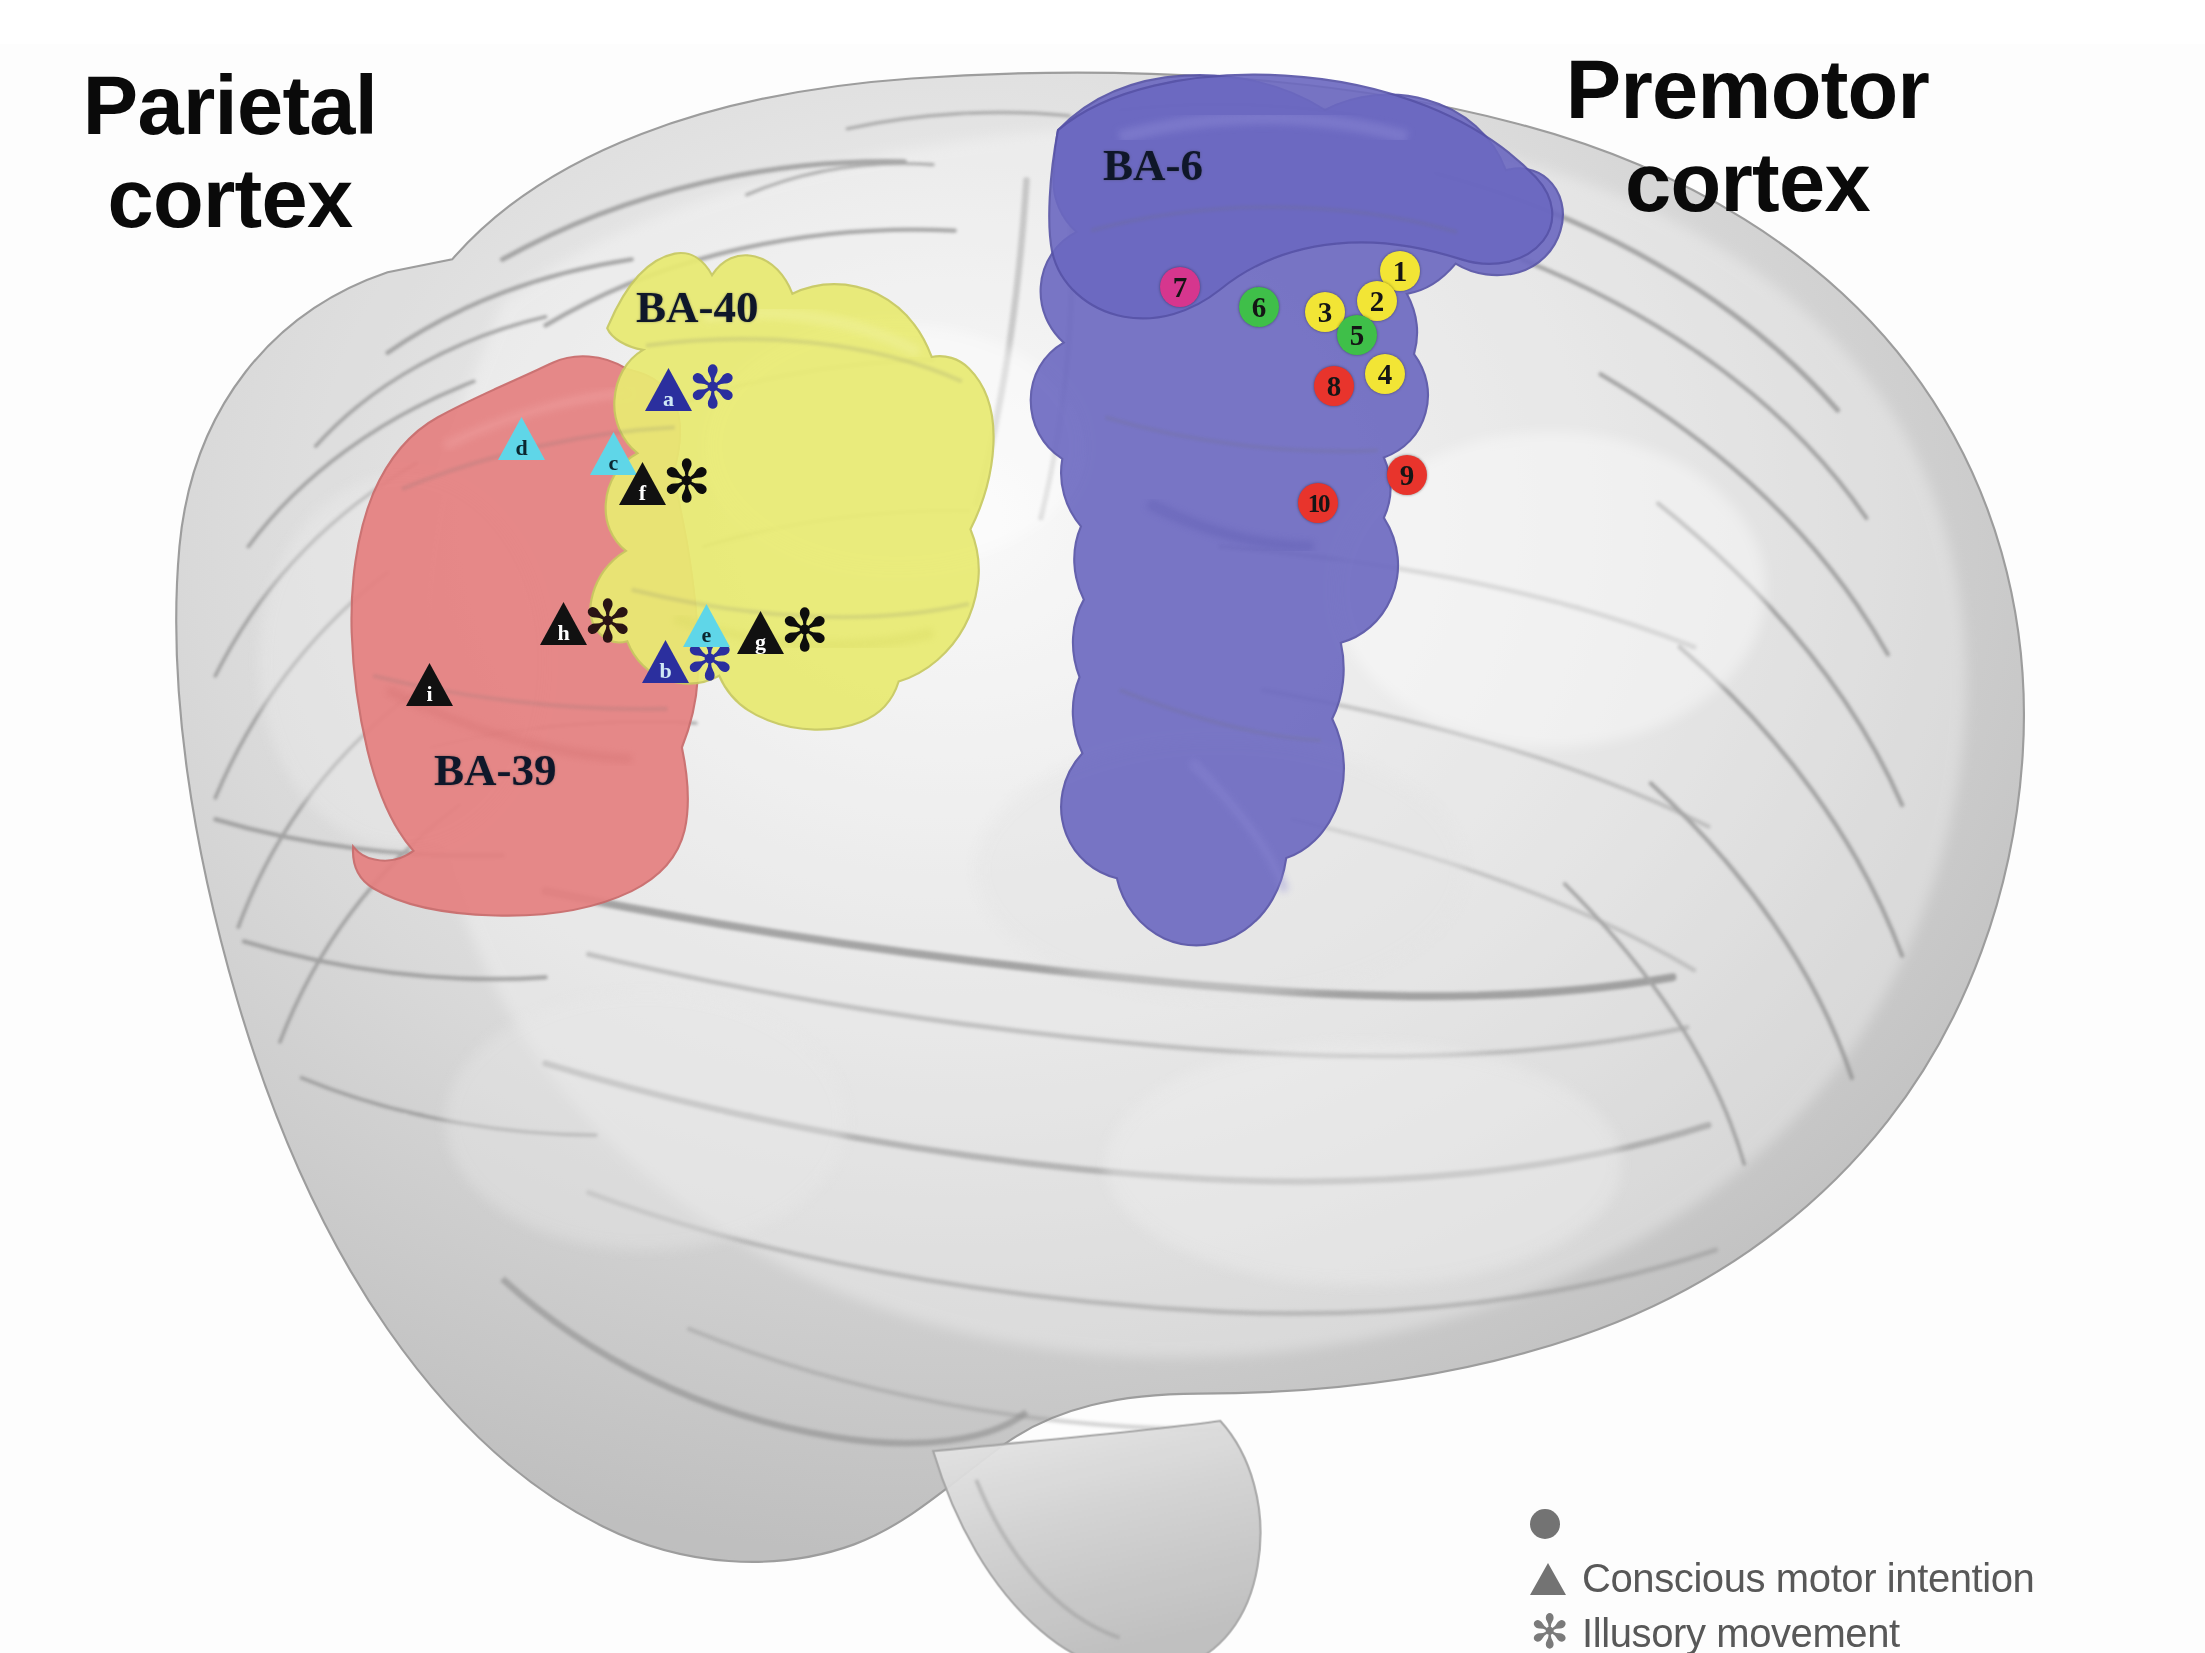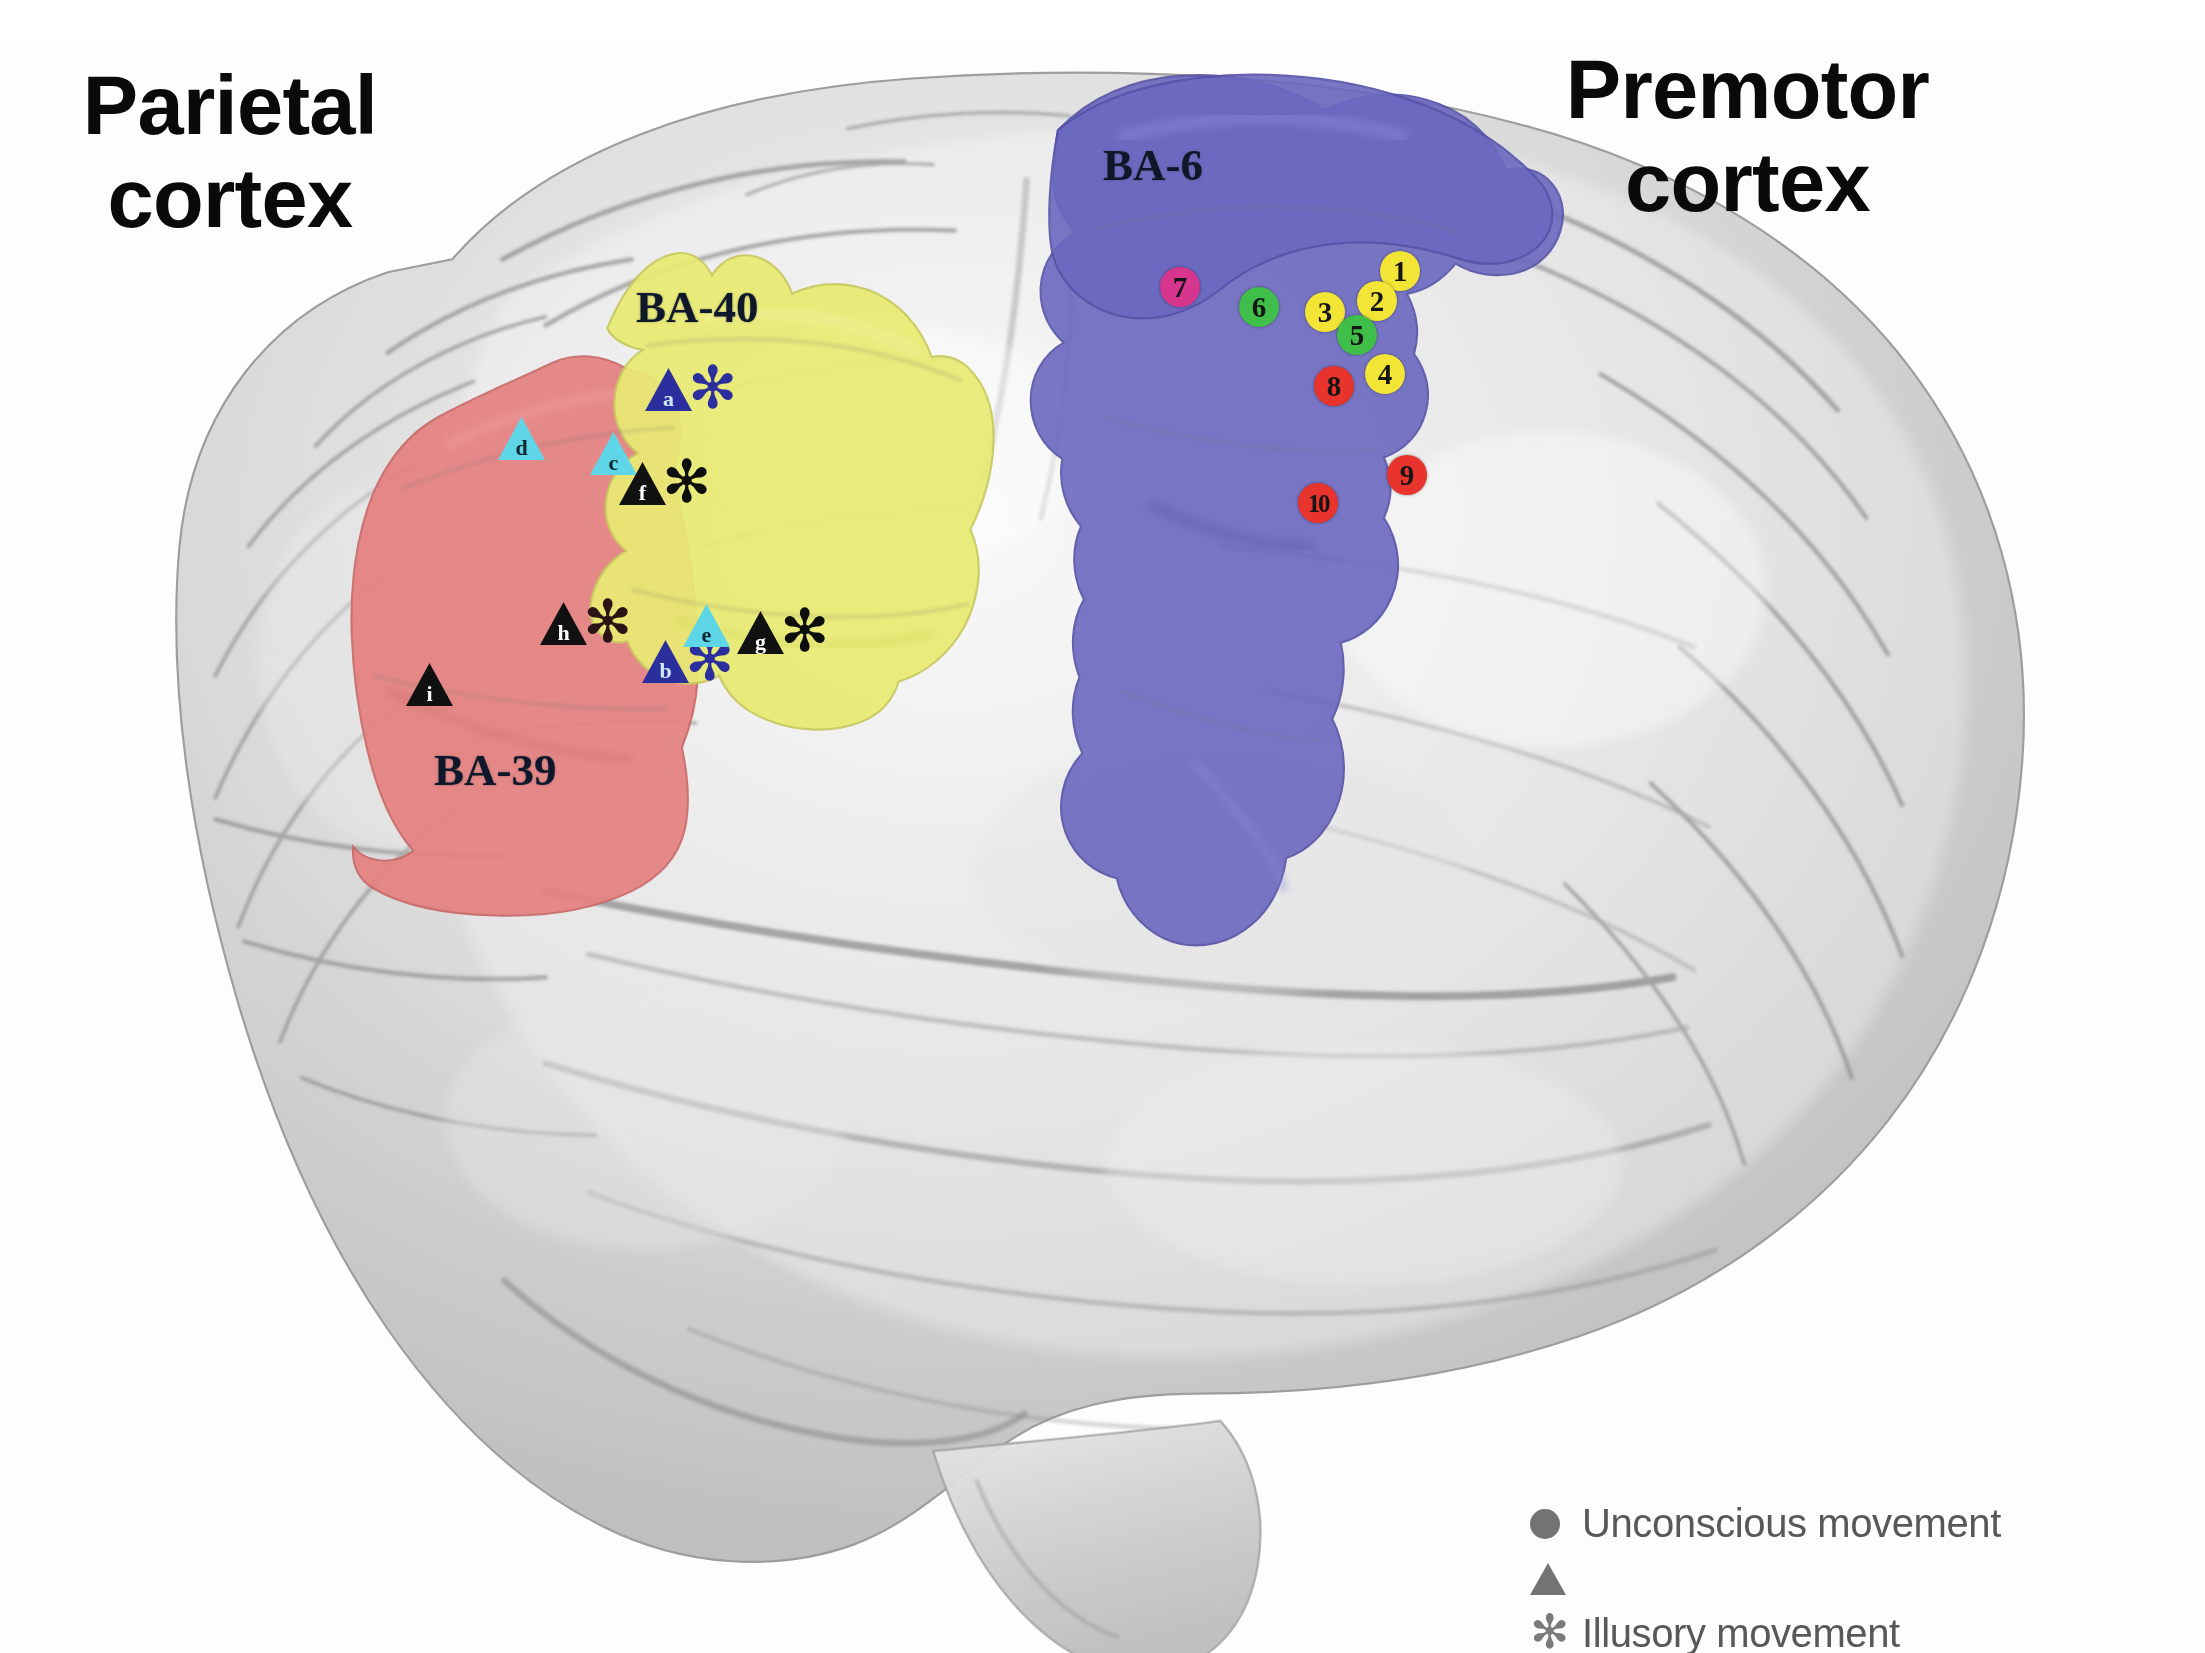--- a/index.html
+++ b/index.html
@@ -434,27 +434,27 @@
       <div class="ast ast-dark" style="left: 583px; top: 548px;">✻</div>
       <div class="tri tri-black" style="left: 406px; top: 619px;">i</div>
     </div>
 
   <div id="legend">
 
     <div class="legend-row">
       <span class="legend-glyph">
         <span class="lg-circle"></span>
       </span>
-      <span class="legend-text">Unconscious movement</span>
     </div>
 
     <div class="legend-row">
       <span class="legend-glyph">
         <span class="lg-triangle"></span>
       </span>
+      <span class="legend-text">Conscious motor intention</span>
     </div>
 
     <div class="legend-row">
       <span class="legend-glyph">
         <span class="lg-asterisk">✻</span>
       </span>
       <span class="legend-text">Illusory movement</span>
     </div>
 
   </div>

